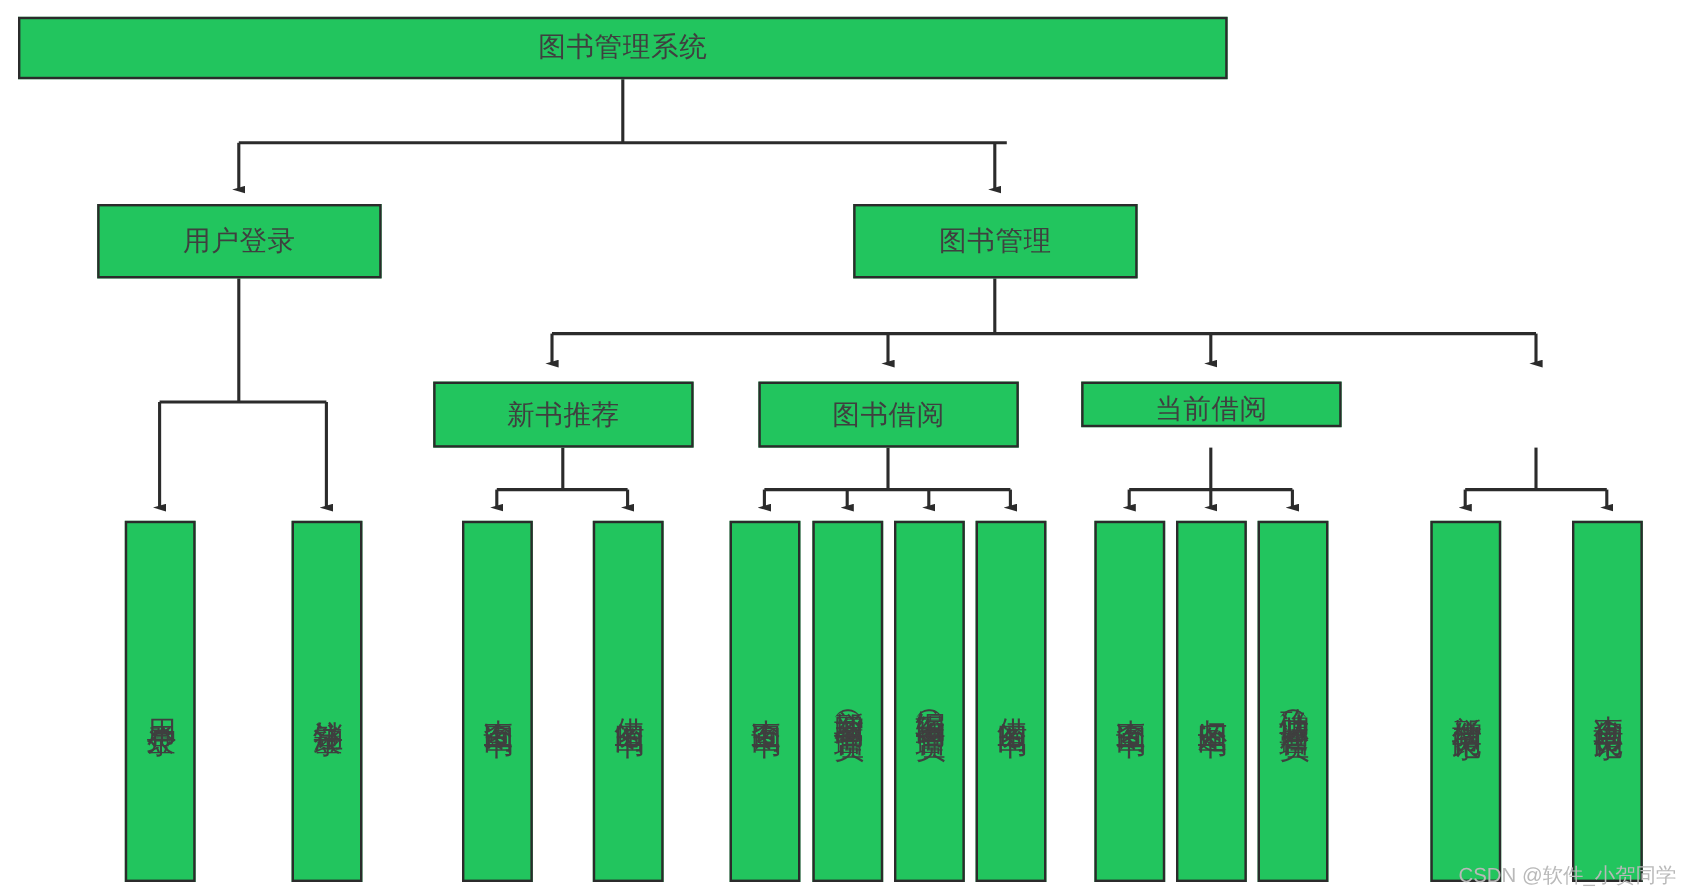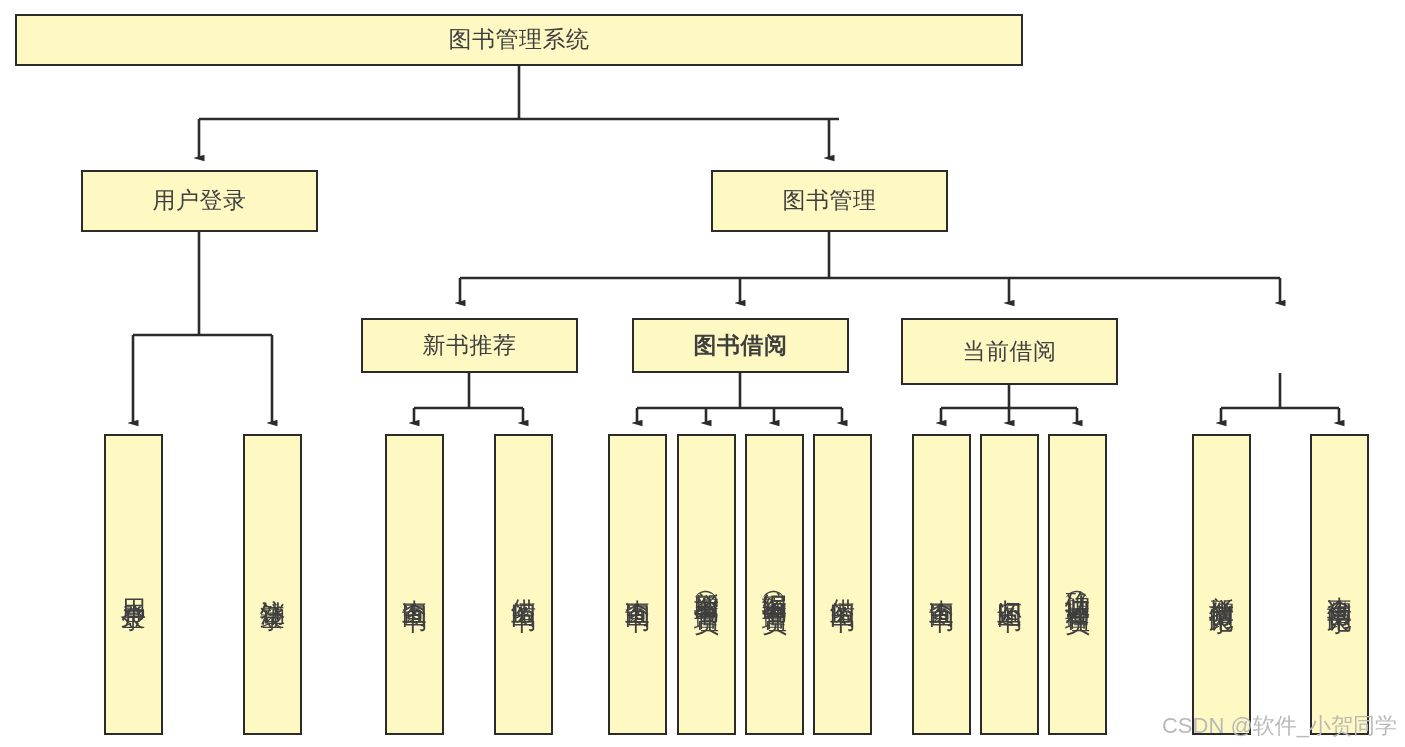--- a/index.html
+++ b/index.html
@@ -25,21 +25,21 @@
     left: 0;
     top: 0;
     width: 1405px;
     height: 747px;
     pointer-events: none;
   }
   .node {
     position: absolute;
     box-sizing: border-box;
     border: 2.5px solid #2b2b2b;
-    background: #fef9c3;
+    background: #22c55e;
     display: flex;
     align-items: center;
     justify-content: center;
     color: #3a3a3a;
     z-index: 2;
   }
   .node .label {
     display: block;
     text-align: center;
     line-height: 1.12;
@@ -60,21 +60,21 @@
     text-orientation: upright;
     font-size: 25px;
     line-height: 1.08;
     letter-spacing: 3px;
     max-height: 100%;
   }
   .watermark {
     position: absolute;
     right: 8px;
     bottom: 6px;
-    font-size: 22px;
+    font-size: 17px;
     color: #b9b9b9;
     z-index: 5;
     white-space: nowrap;
     font-family: "Liberation Sans", "DejaVu Sans", sans-serif;
   }
 </style>
 </head>
 <body>
 
 <div id="diagram-root">
@@ -136,24 +136,24 @@
   <div class="node horizontal" style="left:81px; top:170px; width:237px; height:62px;">
     <span class="label">用户登录</span>
   </div>
   <div class="node horizontal" style="left:361px; top:318px; width:217px; height:55px;">
     <span class="label">新书推荐</span>
   </div>
 
   <div class="node horizontal" style="left:711px; top:170px; width:237px; height:62px;">
     <span class="label">图书管理</span>
   </div>
-  <div class="node horizontal" style="left:632px; top:318px; width:217px; height:55px;font-weight:bold;">
+  <div class="node horizontal" style="left:632px; top:318px; width:217px; height:55px;">
     <span class="label">图书借阅</span>
   </div>
-  <div class="node horizontal" style="left:901px; top:318px; width:217px; height:67px;">
+  <div class="node horizontal" style="left:901px; top:318px; width:217px; height:38px;align-items:flex-end;">
     <span class="label">当前借阅</span>
   </div>
 
   <div class="node vertical" style="left:104px; top:434px; width:59px; height:301px;">
     <span class="label">用户登录</span>
   </div>
   <div class="node vertical" style="left:243px; top:434px; width:59px; height:301px;">
     <span class="label">注销登录</span>
   </div>
 

